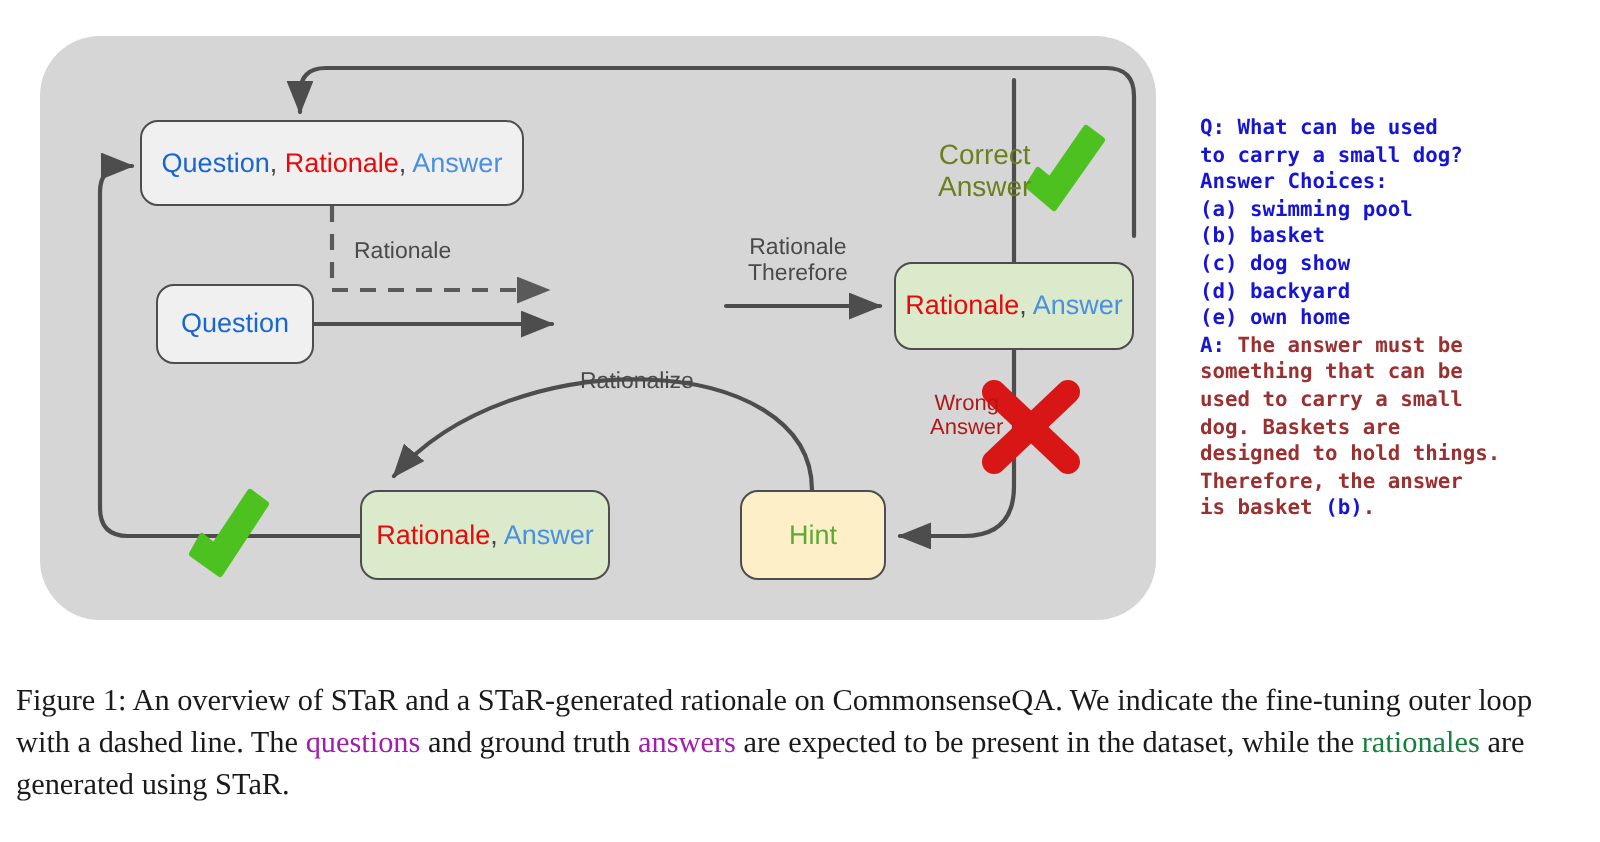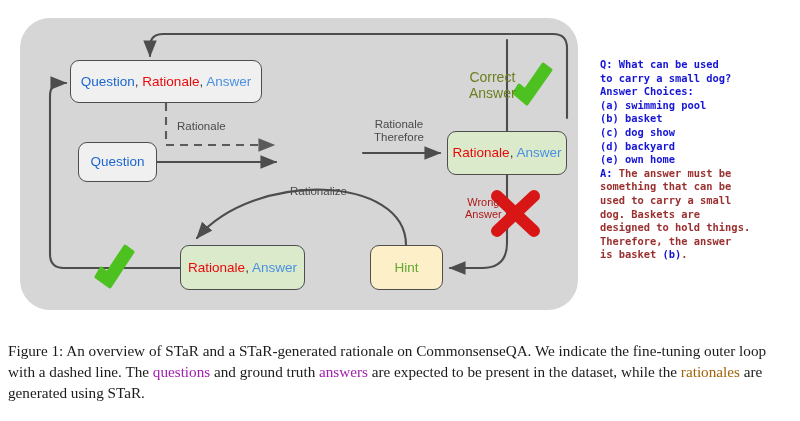--- a/index.html
+++ b/index.html
@@ -48,21 +48,21 @@
   #qa-panel .blue{color:#1615d6;}
   #qa-panel .red{color:#9b3030;}
 
   
   #caption{
     position:absolute;left:8px;top:340px;width:784px;
     font-family:"Liberation Serif", serif;
     font-size:15.2px;line-height:21px;color:#1a1a1a;text-align:left;
   }
   #caption .cap-blue{color:#a21caf;}
-  #caption .cap-red{color:#a16207;}
+  #caption .cap-red{color:#15803d;}
 </style>
 </head>
 <body>
 
 <div id="figure">
 
   <svg class="canvas" viewBox="0 0 800 421">
     <defs>
       <marker id="ah" markerWidth="9" markerHeight="9" refX="7.4" refY="3.2" orient="auto" markerUnits="strokeWidth">
         <path d="M0,0 L8,3.2 L0,6.4 z" fill="#4d4d4d"></path>

